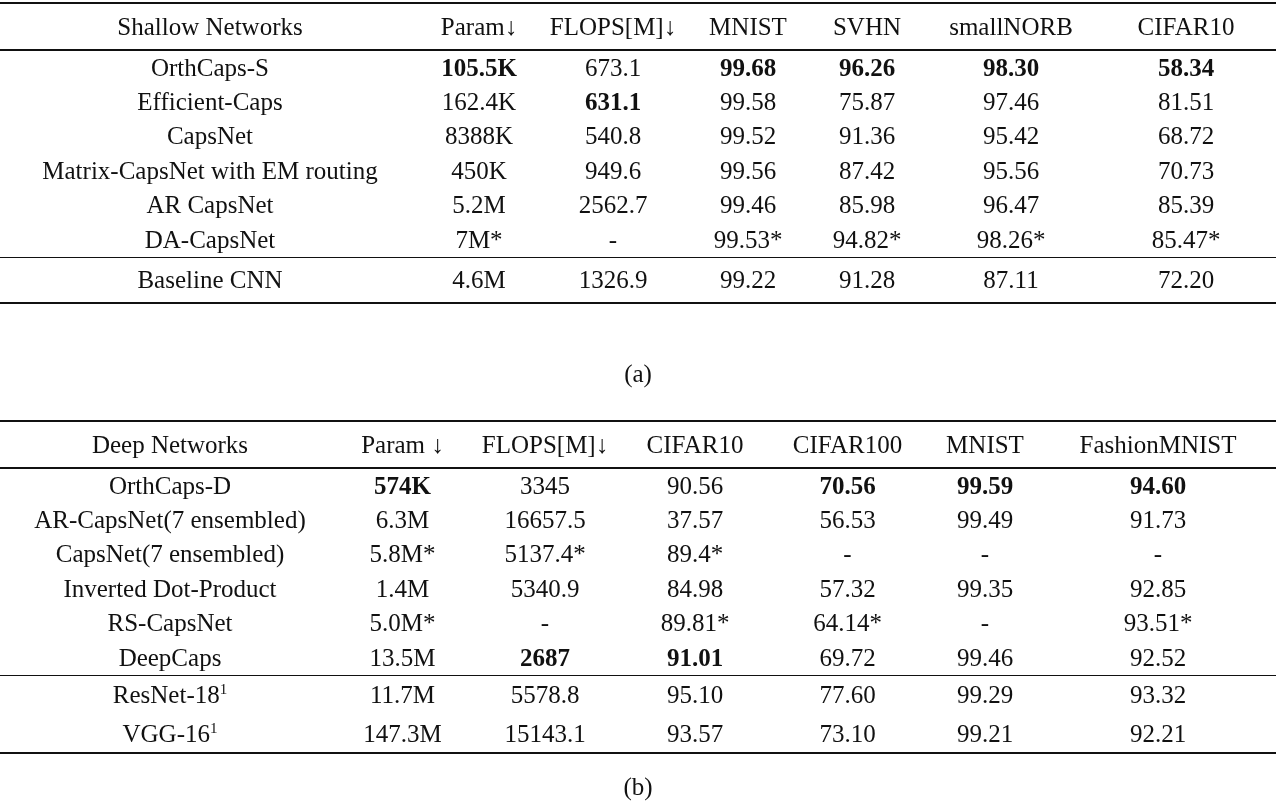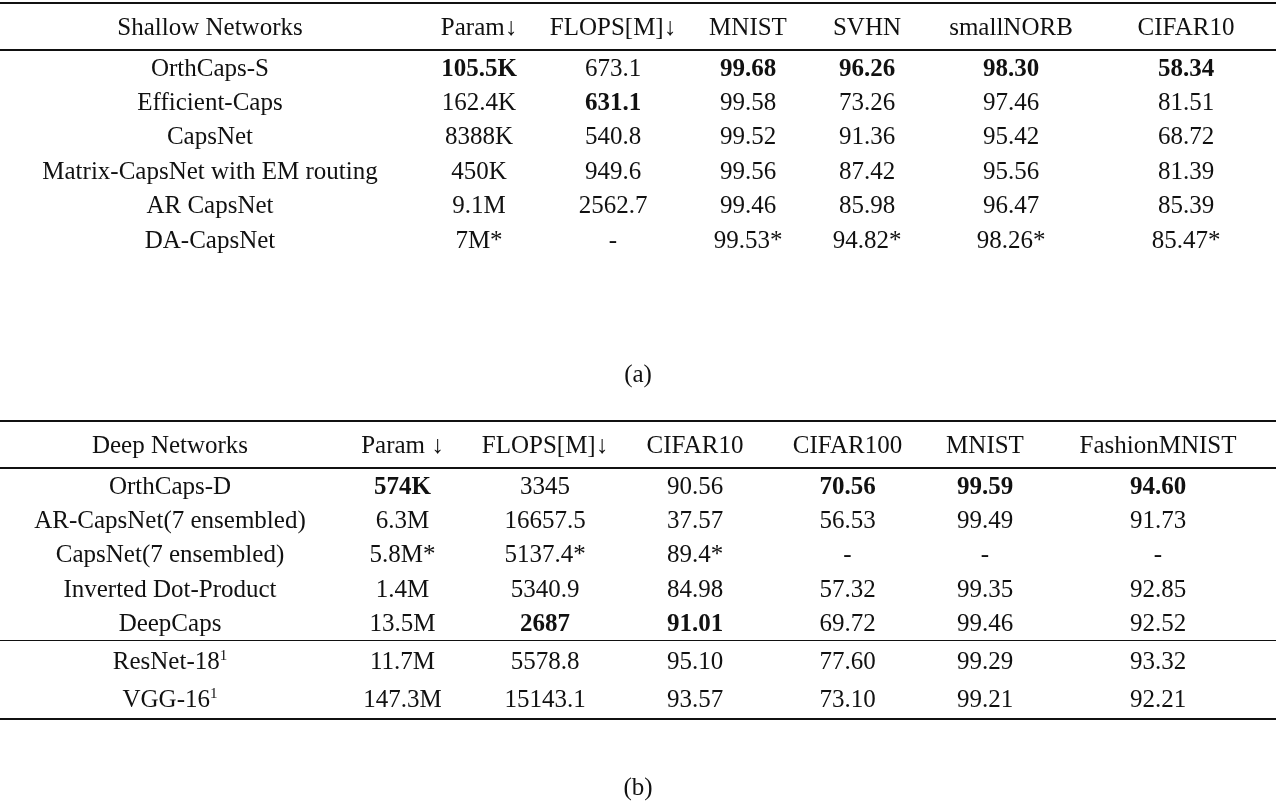--- a/index.html
+++ b/index.html
@@ -61,59 +61,68 @@
       <td class="b">99.68</td>
       <td class="b">96.26</td>
       <td class="b">98.30</td>
       <td class="b">58.34</td>
     </tr>
     <tr>
       <td>Efficient-Caps</td>
       <td>162.4K</td>
       <td class="b">631.1</td>
       <td>99.58</td>
-      <td>73.26</td>
+      <td>75.87</td>
       <td>97.46</td>
       <td>81.51</td>
     </tr>
     <tr>
       <td>CapsNet</td>
       <td>8388K</td>
       <td>540.8</td>
       <td>99.52</td>
       <td>91.36</td>
       <td>95.42</td>
       <td>68.72</td>
     </tr>
     <tr>
       <td>Matrix-CapsNet with EM routing</td>
       <td>450K</td>
       <td>949.6</td>
       <td>99.56</td>
       <td>87.42</td>
       <td>95.56</td>
-      <td>81.39</td>
+      <td>70.73</td>
     </tr>
     <tr>
       <td>AR CapsNet</td>
-      <td>9.1M</td>
+      <td>5.2M</td>
       <td>2562.7</td>
       <td>99.46</td>
       <td>85.98</td>
       <td>96.47</td>
       <td>85.39</td>
     </tr>
     <tr>
       <td>DA-CapsNet</td>
       <td>7M*</td>
       <td>-</td>
       <td>99.53*</td>
       <td>94.82*</td>
       <td>98.26*</td>
       <td>85.47*</td>
+    </tr>
+    <tr class="midrule lastrow" style="height:46px;">
+      <td>Baseline CNN</td>
+      <td>4.6M</td>
+      <td>1326.9</td>
+      <td>99.22</td>
+      <td>91.28</td>
+      <td>87.11</td>
+      <td>72.20</td>
     </tr>
   </tbody>
 </table>
 <div class="caption" style="top:360px;">(a)</div>
 
 <table class="tbl" style="top:420px;">
   <colgroup>
     <col style="width:340px">
       <col style="width:125px">
       <col style="width:160px">
@@ -164,20 +173,29 @@
     <tr>
       <td>Inverted Dot-Product</td>
       <td>1.4M</td>
       <td>5340.9</td>
       <td>84.98</td>
       <td>57.32</td>
       <td>99.35</td>
       <td>92.85</td>
     </tr>
     <tr>
+      <td>RS-CapsNet</td>
+      <td>5.0M*</td>
+      <td>-</td>
+      <td>89.81*</td>
+      <td>64.14*</td>
+      <td>-</td>
+      <td>93.51*</td>
+    </tr>
+    <tr>
       <td>DeepCaps</td>
       <td>13.5M</td>
       <td class="b">2687</td>
       <td class="b">91.01</td>
       <td>69.72</td>
       <td>99.46</td>
       <td>92.52</td>
     </tr>
     <tr class="midrule" style="height:40px;">
       <td><span>ResNet-18</span><sup>1</sup></td>

